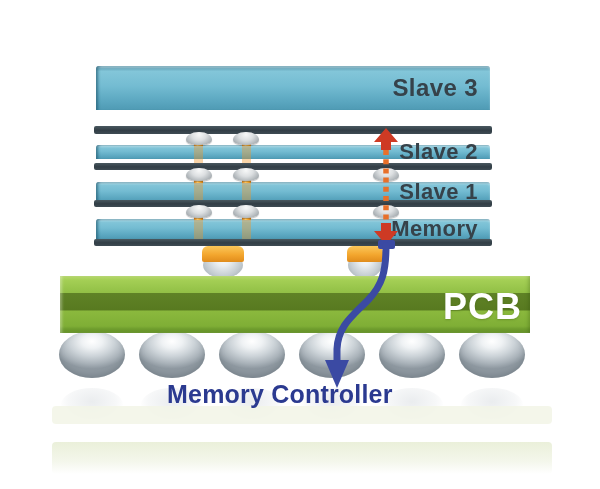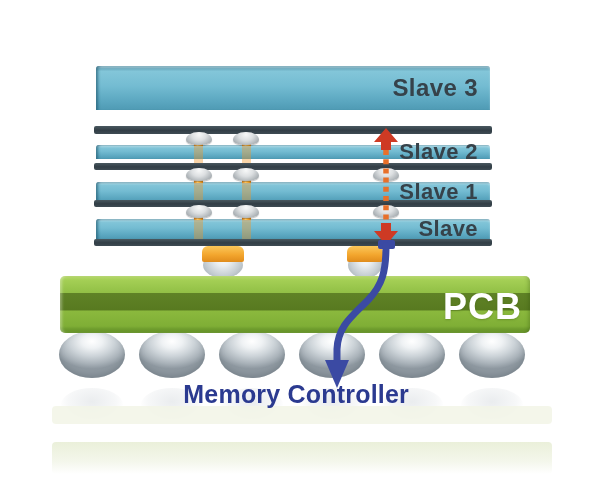--- a/index.html
+++ b/index.html
@@ -44,21 +44,21 @@
   .bump-ball{
     position:absolute;z-index:5;border-radius:50%;
     background:radial-gradient(ellipse at 50% 22%,#ffffff 0%,#e9edef 30%,#c4ccd1 65%,#99a3aa 100%);
   }
   .bump-orange{
     position:absolute;z-index:6;border-radius:6px 6px 2px 2px;
     background:linear-gradient(180deg,#fbc75a 0%,#f3a62e 55%,#e08c1c 100%);
   }
   
   .pcb{
-    position:absolute;left:60px;top:276px;width:470px;height:57px;z-index:8;border-radius:5px;
+    position:absolute;left:60px;top:276px;width:470px;height:57px;z-index:8;border-radius:0;
     background:linear-gradient(180deg,
       #bcdc72 0%,#a4cf55 7%,#92c046 29%,
       #5f8226 30%,#587a20 60%,
       #8bb93d 61%,#7fae36 88%,#6e9c2d 93%,#679328 100%);
     box-shadow:inset 3px 0 3px -1px rgba(255,255,255,.35), inset -3px 0 4px -2px rgba(40,70,10,.35);
   }
   .pcb-label{
     position:absolute;right:8px;top:10px;color:#ffffff;font-size:36px;font-weight:bold;
     letter-spacing:1px;text-shadow:0 1px 2px rgba(60,90,20,.35);
   }
@@ -72,21 +72,21 @@
   .ball-refl{
     position:absolute;top:388px;width:62px;height:34px;z-index:1;border-radius:50%;opacity:.30;
     background:radial-gradient(ellipse at 50% 40%,#b9c1c8 0%,rgba(200,207,212,.5) 55%,rgba(255,255,255,0) 75%);
   }
   .refl-band1{position:absolute;left:52px;top:406px;width:500px;height:18px;z-index:2;
     background:#f2f5e6;opacity:.85;border-radius:4px;}
   .refl-band2{position:absolute;left:52px;top:442px;width:500px;height:32px;z-index:2;
     background:linear-gradient(180deg,#e9efd8 0%,#f3f6ea 60%,#ffffff 100%);opacity:.95;border-radius:4px;}
   
   .mc-label{
-    position:absolute;left:167px;top:380px;width:242px;z-index:31;text-align:right;
+    position:absolute;left:167px;top:380px;width:242px;z-index:31;text-align:left;
     font-size:25px;font-weight:600;color:#2b3a90;letter-spacing:.2px;white-space:nowrap;
   }
   
   .overlay{position:absolute;left:0;top:0;z-index:30;pointer-events:none;}
 </style>
 </head>
 <body>
 
 <div class="stage">
 
@@ -131,21 +131,21 @@
     <span class="layer-label">Slave 2</span>
   </div>
   <div class="layer-edge e-slave2"></div>
 
   <div class="layer-body b-slave1">
     <span class="layer-label">Slave 1</span>
   </div>
   <div class="layer-edge e-slave1"></div>
 
   <div class="layer-body b-master">
-    <span class="layer-label">Slave</span>
+    <span class="layer-label">Memory</span>
   </div>
   <div class="layer-edge e-master"></div>
 
   <div class="via-seg" style="left:194px;top:134px;height:12px"></div>
   <div class="via-seg" style="left:194px;top:170px;height:13px"></div>
   <div class="via-seg" style="left:194px;top:207px;height:13px"></div>
   <div class="via-seg" style="left:242px;top:134px;height:12px"></div>
   <div class="via-seg" style="left:242px;top:170px;height:13px"></div>
   <div class="via-seg" style="left:242px;top:207px;height:13px"></div>
 

